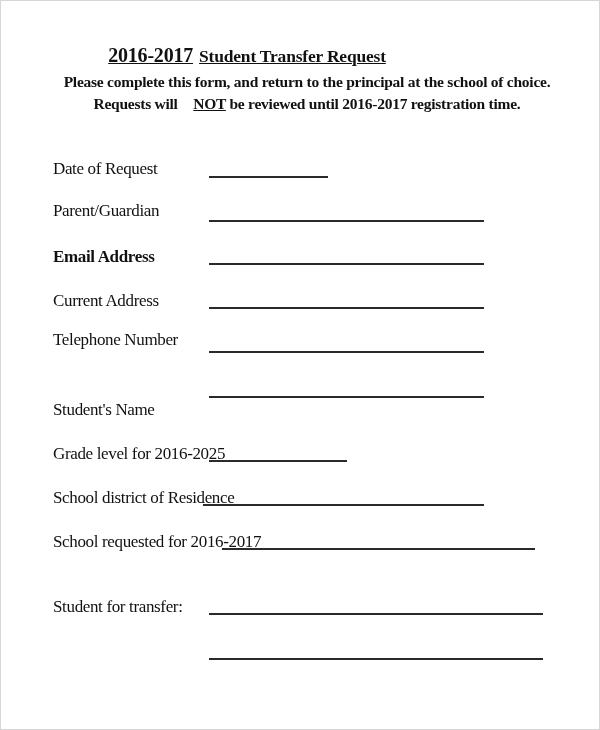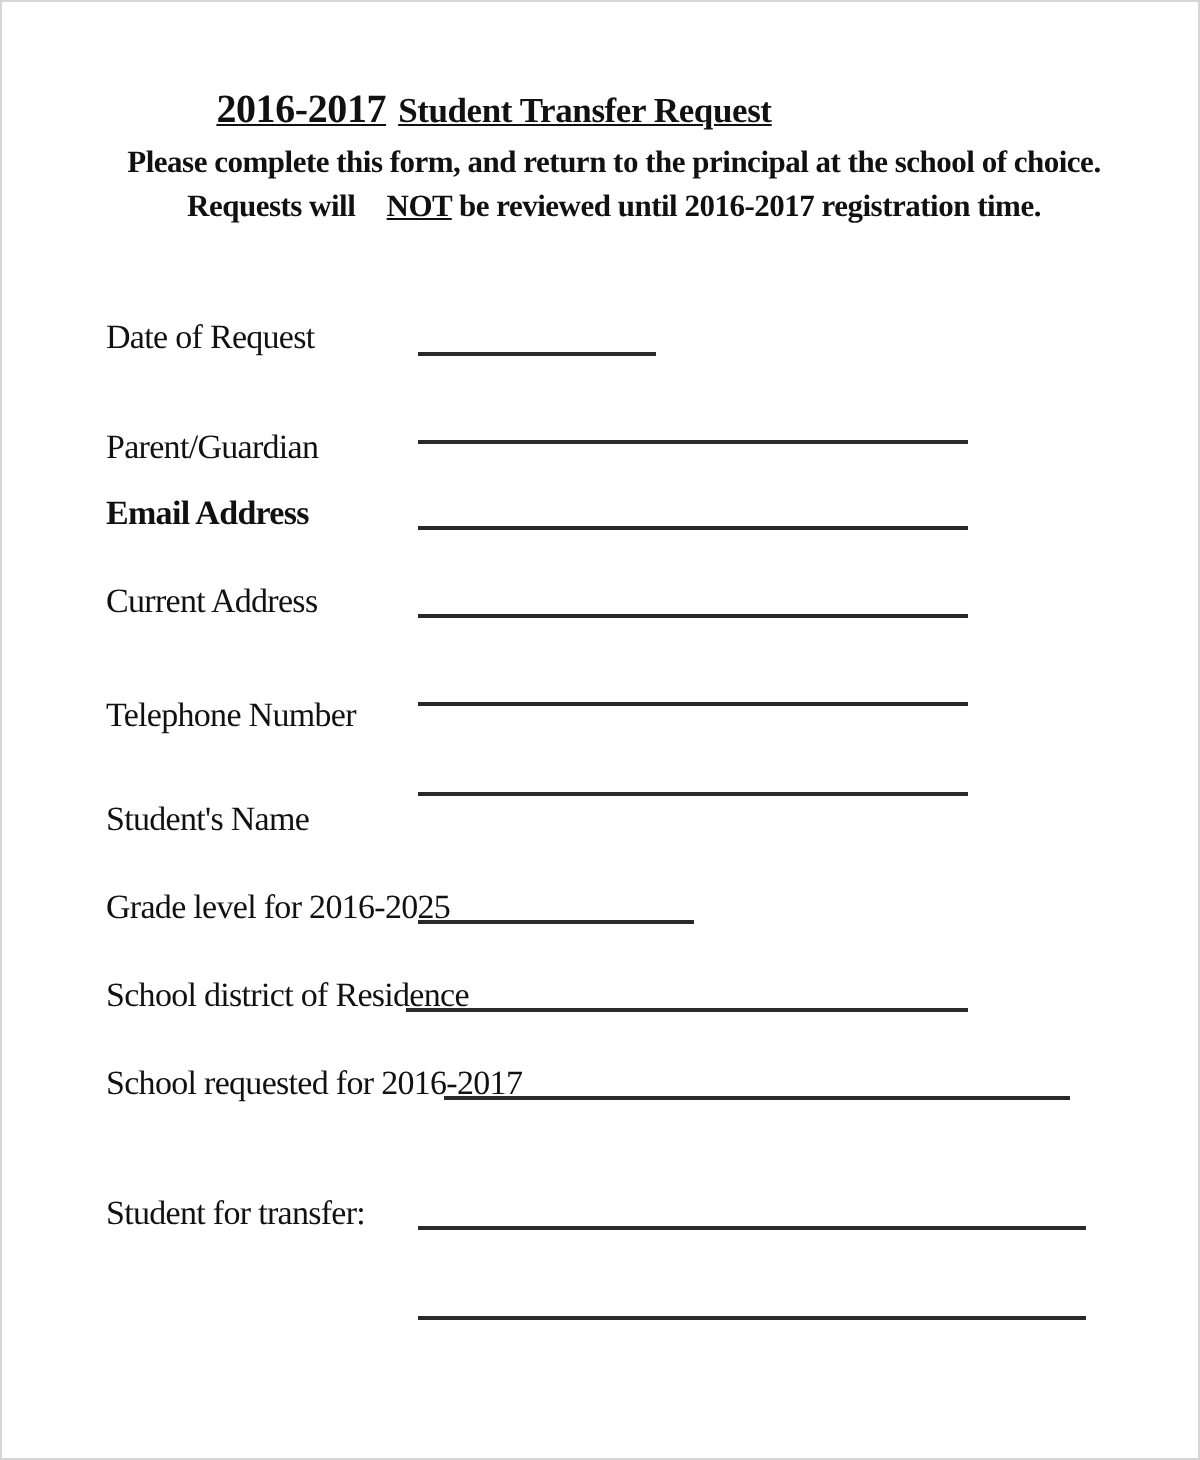--- a/index.html
+++ b/index.html
@@ -81,30 +81,30 @@
   <div class="title">
     <span class="year">2016-2017</span><span class="sep"> </span><span class="name">Student Transfer Request</span>
   </div>
 
   <div class="instr instr-1">Please complete this form, and return to the principal at the school of choice.</div>
   <div class="instr instr-2"><span>Requests will </span><span class="u">NOT</span><span> be reviewed until 2016-2017 registration time.</span></div>
 
   <div class="label" style="top:159px;">Date of Request</div>
   <div class="line" style="left:208px; top:175px; width:119px;"></div>
 
-  <div class="label" style="top:214px;">Parent/Guardian</div>
+  <div class="label" style="top:201px;">Parent/Guardian</div>
   <div class="line" style="left:208px; top:219px; width:275px;"></div>
 
   <div class="label bold" style="top:247px;">Email Address</div>
   <div class="line" style="left:208px; top:262px; width:275px;"></div>
 
   <div class="label" style="top:291px;text-align:right;">Current Address</div>
   <div class="line" style="left:208px; top:306px; width:275px;"></div>
 
-  <div class="label" style="top:348px;">Telephone Number</div>
+  <div class="label" style="top:330px;">Telephone Number</div>
   <div class="line" style="left:208px; top:350px; width:275px;"></div>
 
   <div class="label" style="top:400px;">Student's Name</div>
   <div class="line" style="left:208px; top:395px; width:275px;"></div>
 
   <div class="label" style="top:444px;">Grade level for 2016-2025</div>
   <div class="line" style="left:208px; top:459px; width:138px;"></div>
 
   <div class="label" style="top:488px;">School district of Residence</div>
   <div class="line" style="left:202px; top:503px; width:281px;"></div>

